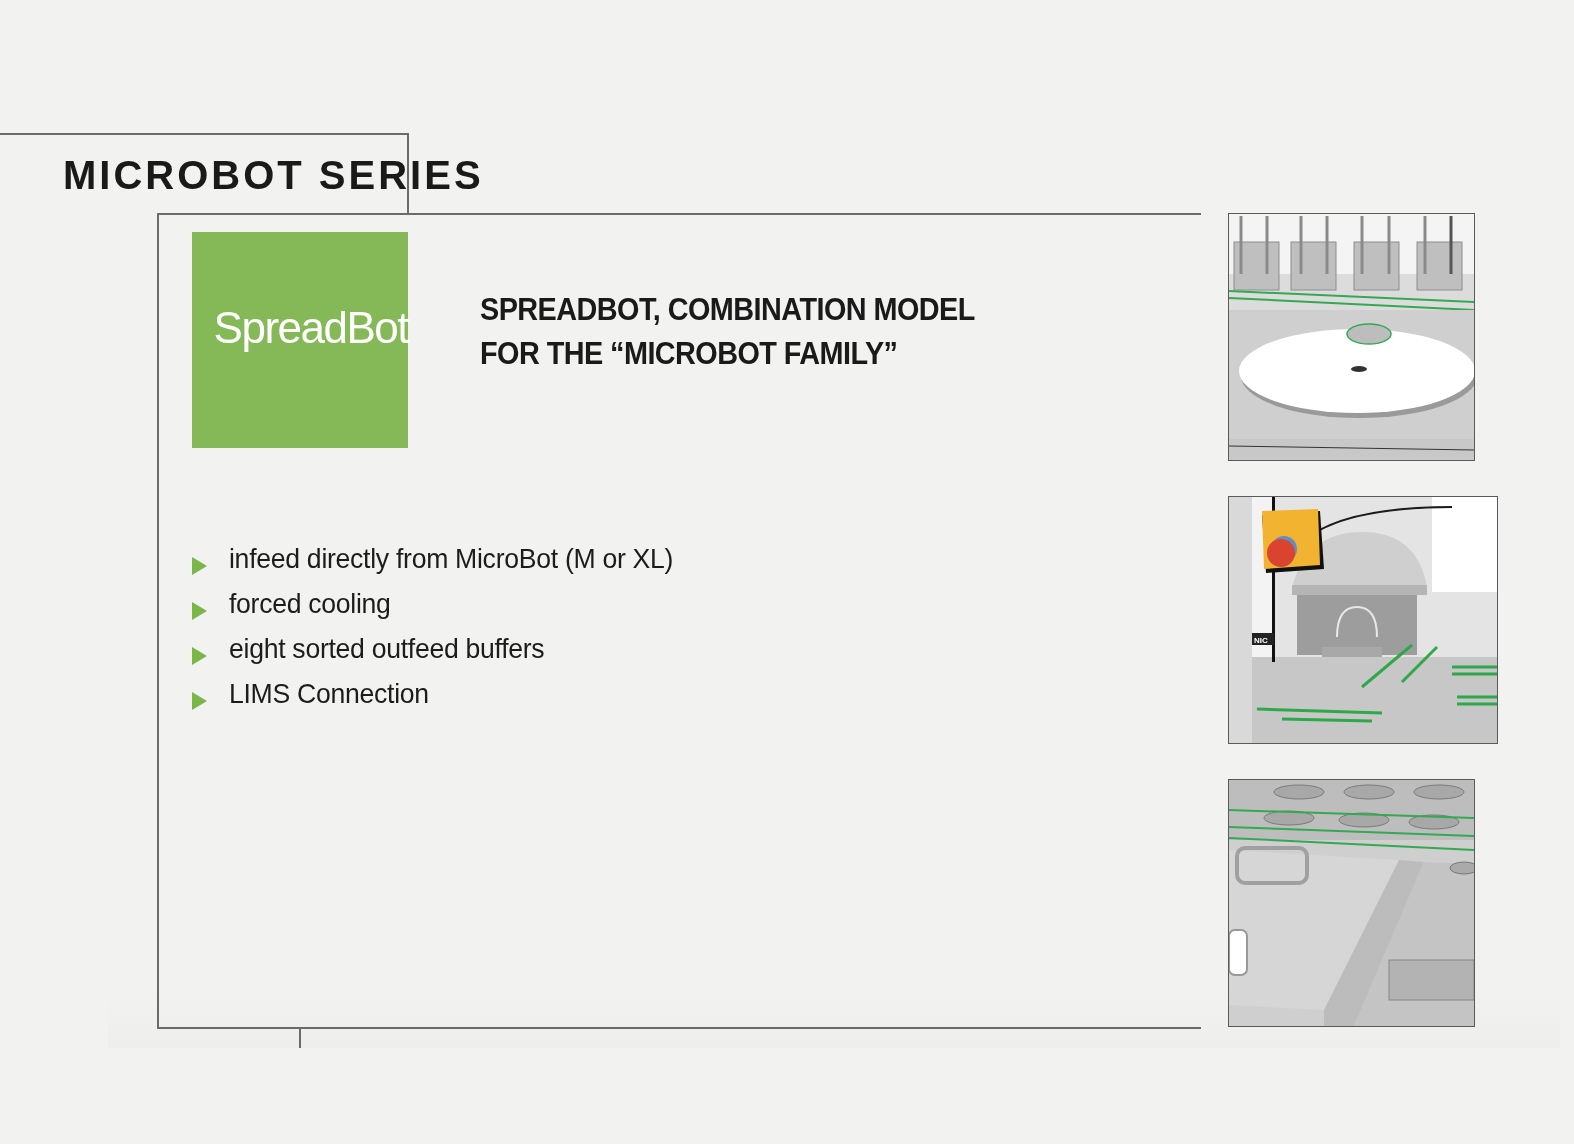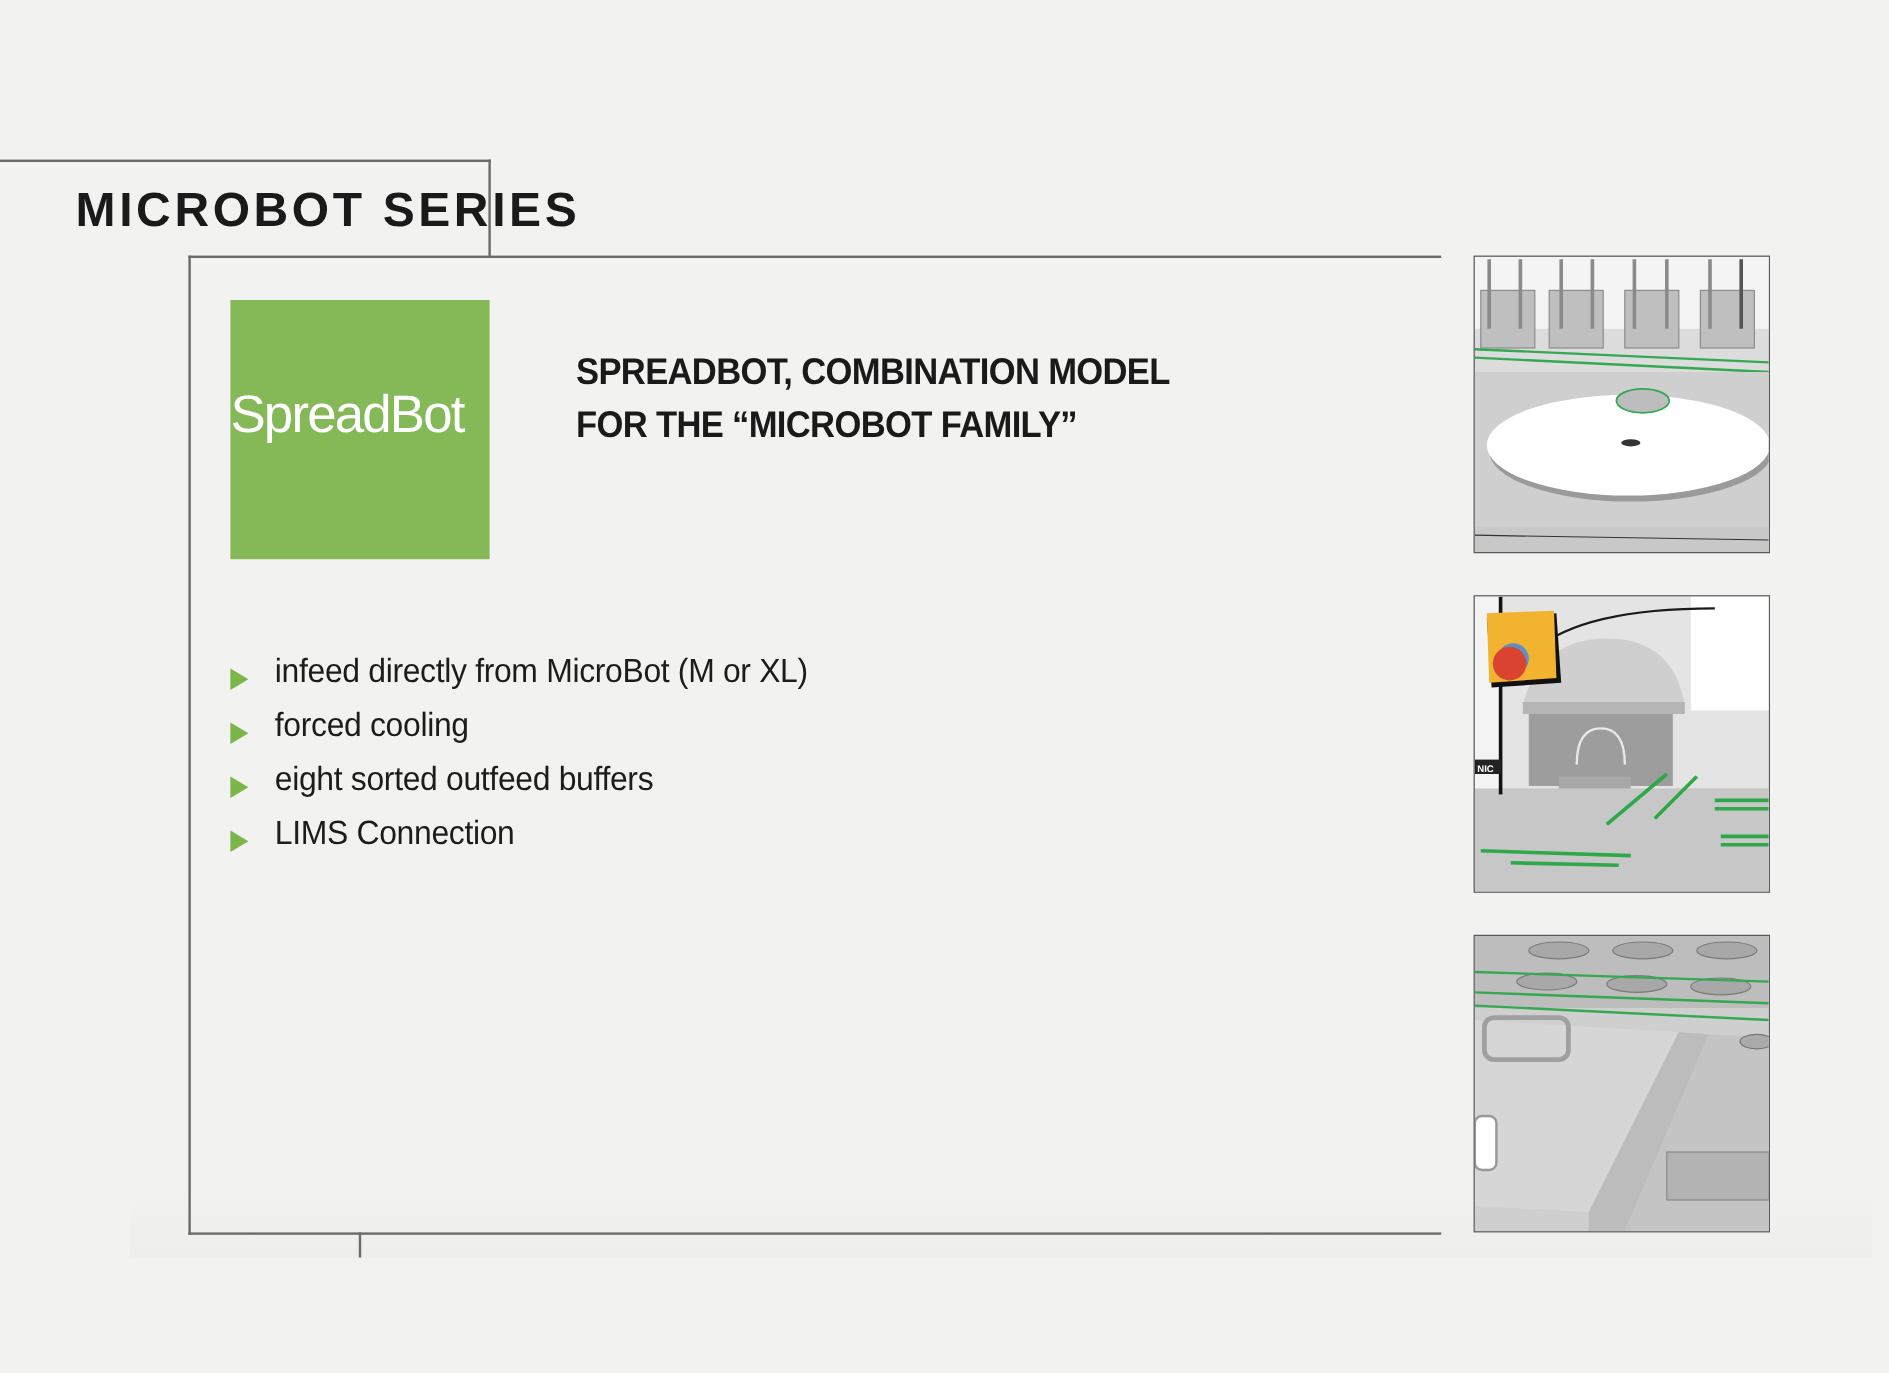--- a/index.html
+++ b/index.html
@@ -23,22 +23,22 @@
     color: #1a1a1a; white-space: nowrap;
   }
   .main-frame {
     position: absolute; left: 157px; top: 213px; width: 1042px; height: 812px;
     border-left: 2px solid #6b6b6b; border-top: 2px solid #6b6b6b; border-bottom: 2px solid #6b6b6b;
   }
   .tick {
     position: absolute; left: 299px; top: 1027px; width: 2px; height: 21px; background: #6b6b6b;
   }
   .logo-box {
-    position: absolute; left: 192px; top: 250px; width: 216px; height: 216px;
-    background: #85b857; display: flex; align-items: center; justify-content: flex-start;
+    position: absolute; left: 192px; top: 232px; width: 216px; height: 216px;
+    background: #85b857; display: flex; align-items: center; justify-content: flex-end;
   }
   .logo-text {
     color: #ffffff; font-size: 44px; font-weight: normal; letter-spacing: -1.5px;
     margin-top: -24px; white-space: nowrap;
   }
   .headline {
     position: absolute; left: 480px; top: 288px;
     font-size: 31px; font-weight: bold; line-height: 44px; letter-spacing: -0.6px;
     color: #1a1a1a; transform: scaleX(0.93); transform-origin: left top;
   }
@@ -130,21 +130,21 @@
     <rect x="0" y="96" width="245" height="150" fill="#cfcfcf"></rect>
     <ellipse cx="130" cy="162" rx="118" ry="42" fill="#9a9a9a"></ellipse>
     <ellipse cx="128" cy="157" rx="118" ry="42" fill="#ffffff"></ellipse>
     <ellipse cx="130" cy="155" rx="8" ry="3" fill="#333"></ellipse>
     <ellipse cx="140" cy="120" rx="22" ry="10" fill="#bdbdbd" stroke="#34a853" stroke-width="1.5"></ellipse>
     <rect x="0" y="225" width="245" height="21" fill="#c8c8c8"></rect>
     <line x1="0" y1="232" x2="245" y2="236" stroke="#333" stroke-width="1"></line>
   </svg>
 </div>
 
-<div class="photo" style="top:496px;">
+<div class="photo" style="top:496px;padding-left:23px;">
   <svg viewBox="0 0 245 246" xmlns="http://www.w3.org/2000/svg">
     <rect width="245" height="246" fill="#e4e4e4"></rect>
     <rect x="180" y="0" width="65" height="95" fill="#ffffff"></rect>
     <path d="M50 45 Q90 10 200 10" stroke="#1a1a1a" stroke-width="2" fill="none"></path>
     <path d="M40 90 Q55 35 110 35 Q165 35 175 90 Z" fill="#cfcfcf"></path>
     <rect x="40" y="88" width="135" height="10" fill="#b5b5b5"></rect>
     <rect x="45" y="98" width="120" height="60" fill="#9d9d9d"></rect>
     <path d="M85 140 Q85 110 105 110 Q125 110 125 140" stroke="#e8e8e8" stroke-width="2" fill="none"></path>
     <rect x="70" y="150" width="60" height="30" fill="#a8a8a8"></rect>
     <rect x="0" y="160" width="245" height="86" fill="#c7c7c7"></rect>

